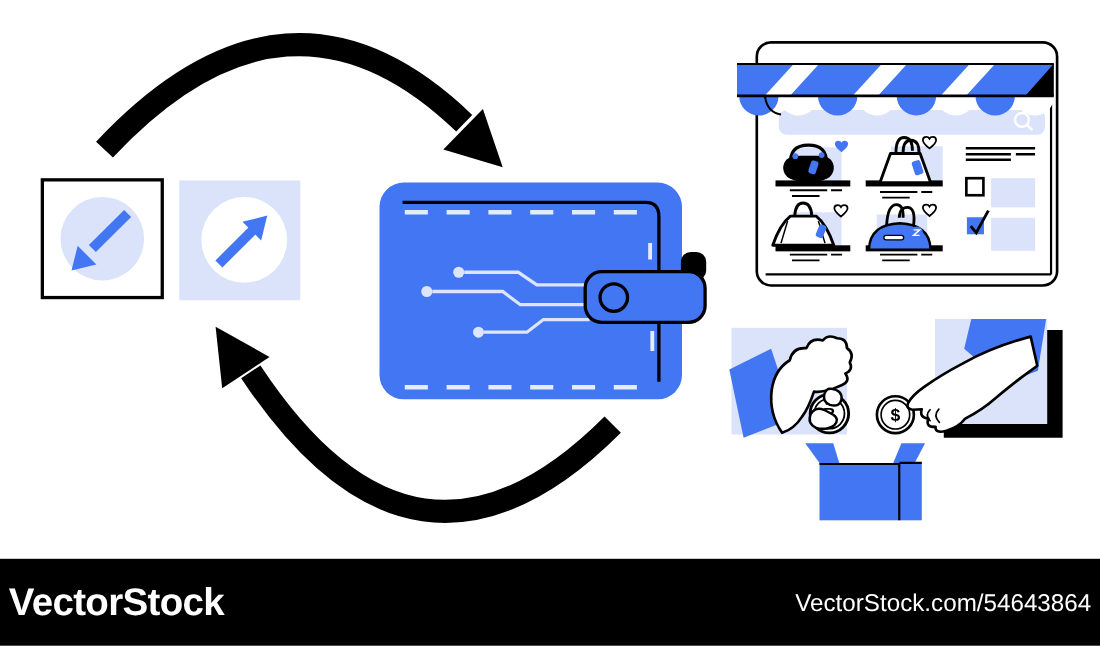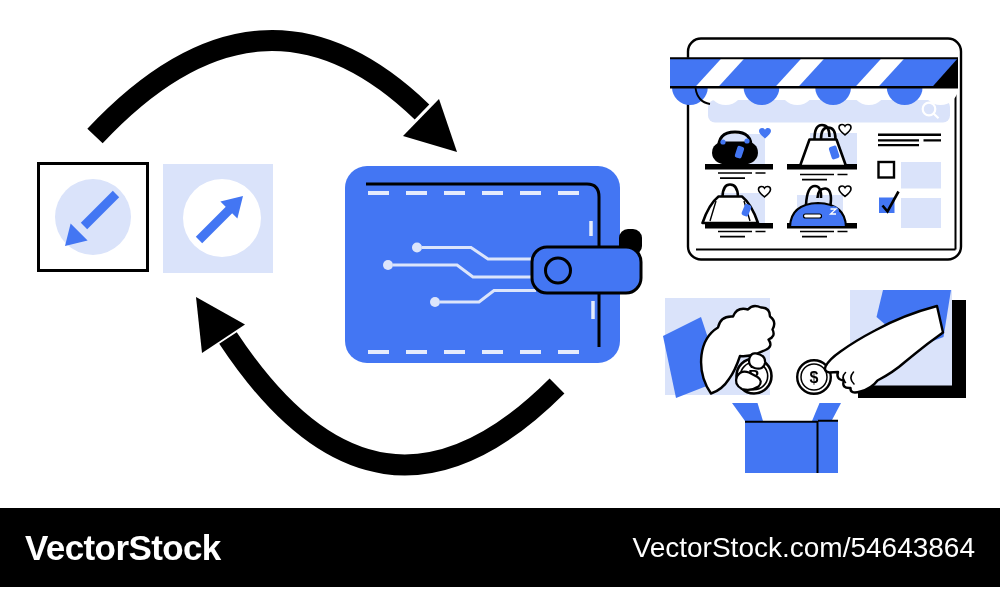--- a/index.html
+++ b/index.html
@@ -22,23 +22,23 @@
   .s-white{stroke:#ffffff;}
   .s-dash{stroke:var(--dash);}
   .s-circ{stroke:var(--circuit);}
   .s-blue{stroke:var(--blue);}
   .rj{stroke-linejoin:round;}
   .rc{stroke-linecap:round;}
   .coin-t{font-family:"Liberation Sans",sans-serif;font-weight:700;font-size:16px;
           text-anchor:middle;fill:var(--black);}
   .wm{position:absolute;left:0;top:508px;width:1000px;height:79px;background:var(--black);
       display:flex;align-items:center;justify-content:space-between;
-      padding:0 25px;box-sizing:border-box;color:#ffffff;}
+      padding:0 8px;box-sizing:border-box;color:#ffffff;}
   .wm-logo{font-size:35px;font-weight:700;letter-spacing:-0.6px;}
-  .wm-url{font-size:28px;font-weight:500;}
+  .wm-url{font-size:22px;font-weight:500;}
 </style>
 </head>
 <body>
 
 <div id="stage">
 
 <svg id="art" width="1000" height="590" viewBox="0 0 1000 590">
   <defs>
     <clipPath id="awnClip">
           <rect x="670" y="57.8" width="288" height="29.6"></rect>

